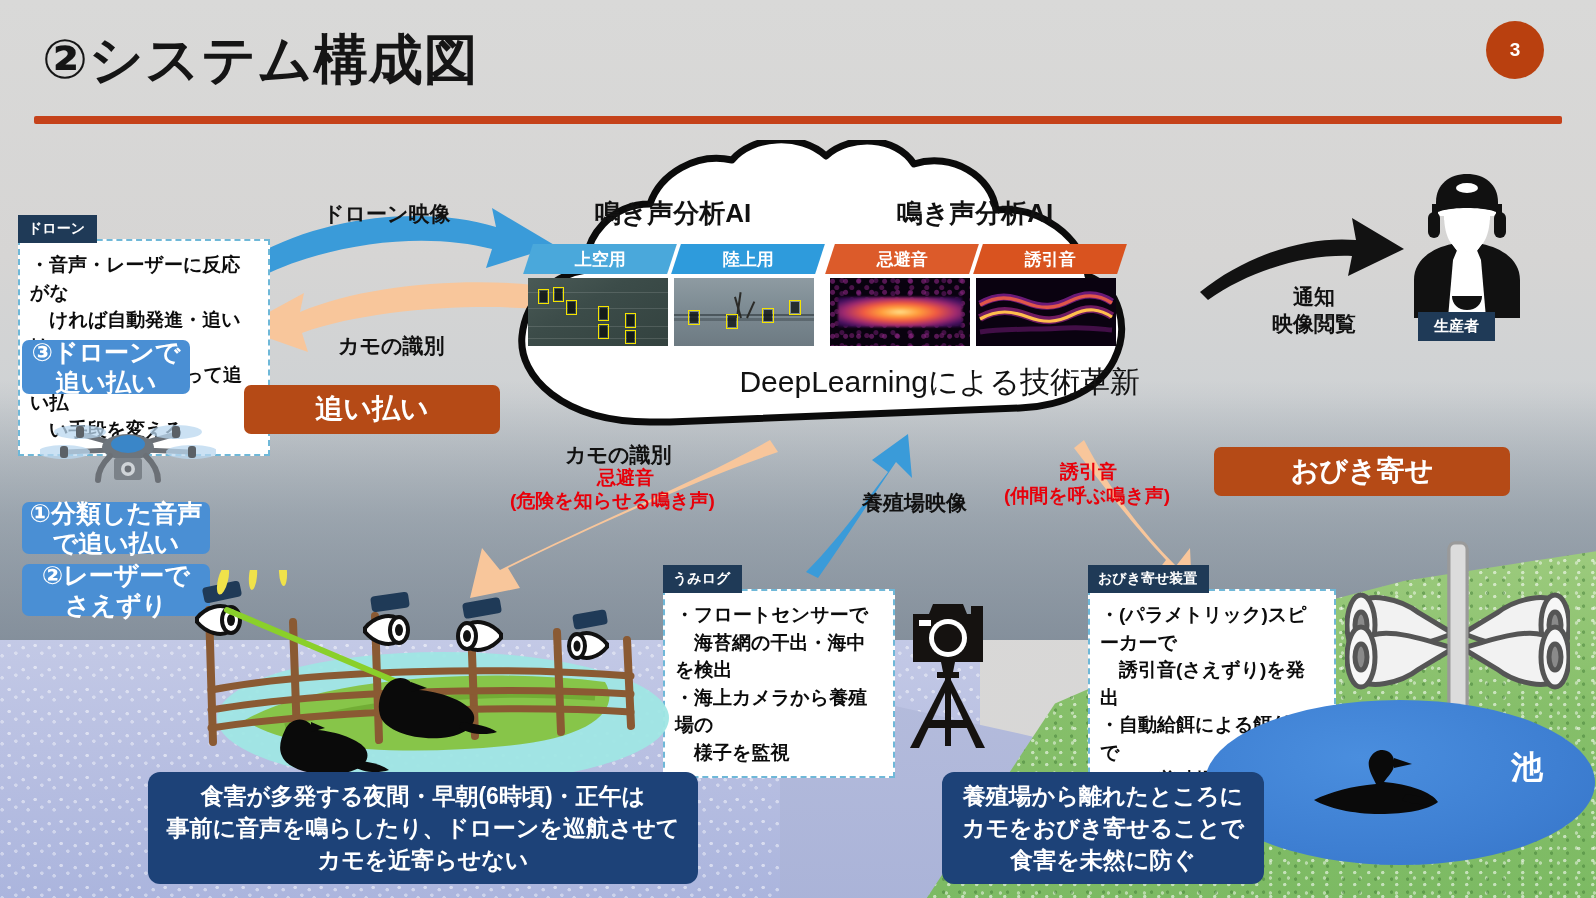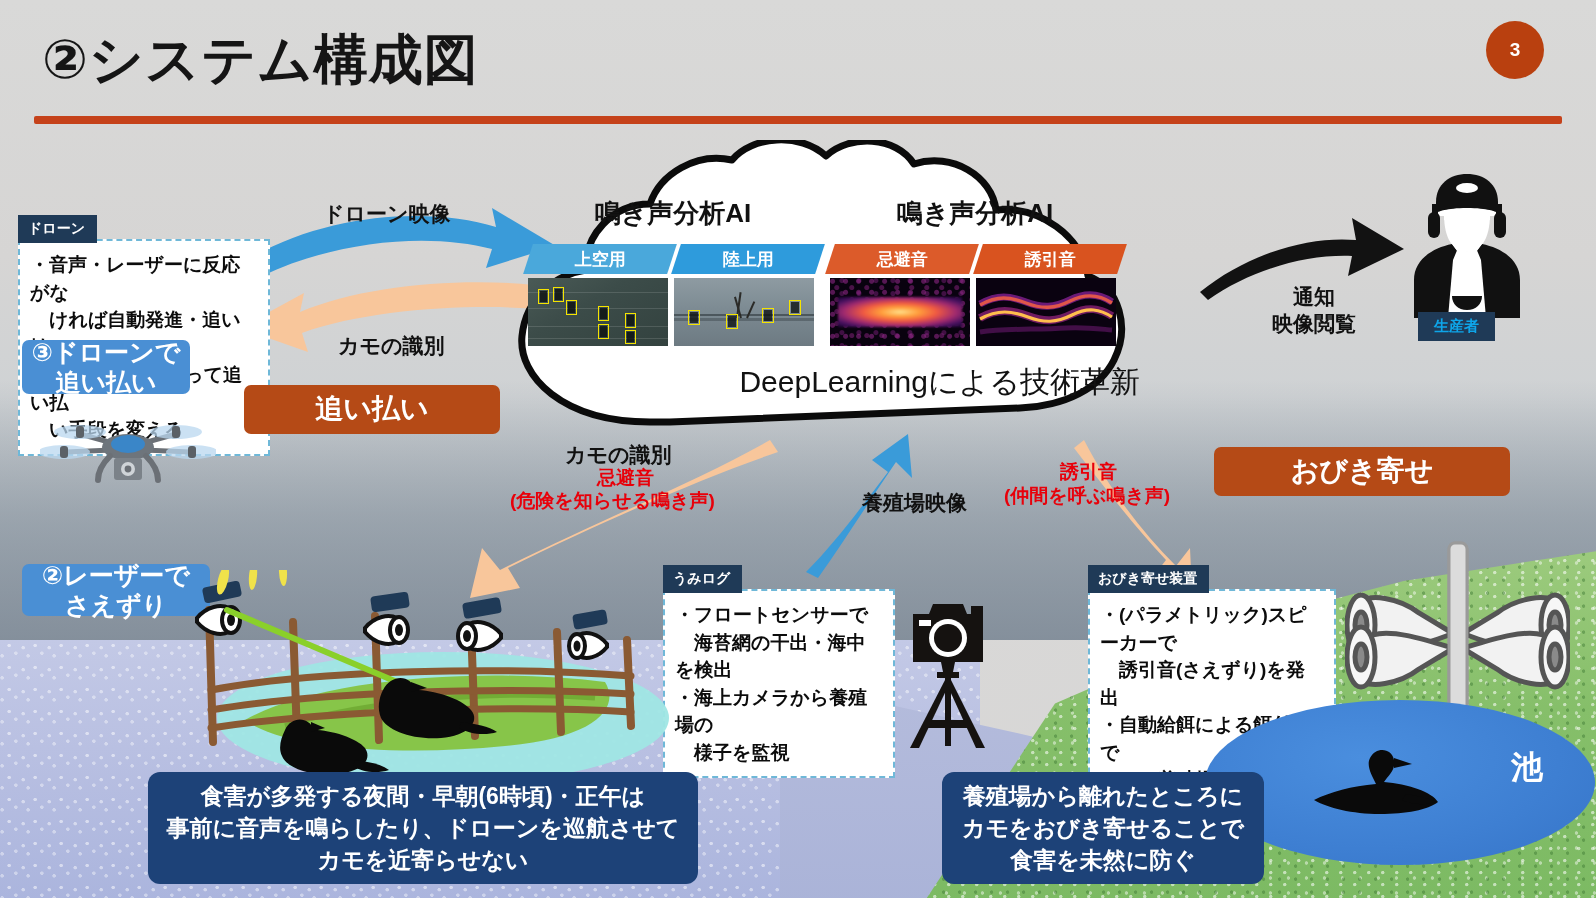--- a/index.html
+++ b/index.html
@@ -164,21 +164,21 @@
   .alabel.black { color: #111; font-size: 21px; }
   .alabel.red { color: #e8000a; font-size: 19px; }
 
   .arrow-layer { position: absolute; left: 0; top: 0; width: 1596px; height: 898px; pointer-events: none; }
 
   
   .producer { position: absolute; left: 1398px; top: 168px; width: 138px; height: 150px; }
   .producer svg { width: 100%; height: 100%; }
   .name-tag {
     position: absolute; left: 1418px; top: 312px;
-    background: #1f3a57; color: #0ea5e9; font-size: 15px; font-weight: 700;
+    background: #1f3a57; color: #ffffff; font-size: 15px; font-weight: 700;
     padding: 5px 16px;
   }
 
   
   .drone { position: absolute; left: 40px; top: 400px; width: 176px; height: 86px; }
   .drone svg { width:100%; height:100%; }
   .farm { position: absolute; left: 175px; top: 570px; width: 520px; height: 225px; }
   .farm svg { width:100%; height:100%; }
   .camera { position: absolute; left: 893px; top: 588px; width: 110px; height: 165px; }
   .camera svg { width:100%; height:100%; }
@@ -349,20 +349,22 @@
   </div>
 
   <div class="callout" style="left:1088px; top:565px; width:248px;">
     <div class="callout-tab">おびき寄せ装置</div>
     <div class="callout-body">・(パラメトリック)スピーカーで
 　誘引音(さえずり)を発出
 ・自動給餌による餌付けで
 　ノリ養殖場へ行かせない</div>
   </div>
 
+  <div class="pill blue" style="left:22px; top:502px; width:188px; height:52px;">①分類した音声
+で追い払い</div>
   <div class="pill blue" style="left:22px; top:564px; width:188px; height:52px;">②レーザーで
 さえずり</div>
   <div class="pill blue" style="left:22px; top:340px; width:168px; height:54px;">③ドローンで
 追い払い</div>
   <div class="pill orange" style="left:244px; top:385px; width:256px; height:49px;">追い払い</div>
   <div class="pill orange" style="left:1214px; top:447px; width:296px; height:49px;">おびき寄せ</div>
 
   <div class="alabel black" style="left:323px; top:200px;">ドローン映像</div>
   <div class="alabel black" style="left:338px; top:332px;">カモの識別</div>
   <div class="alabel black" style="left:565px; top:441px;">カモの識別</div>

